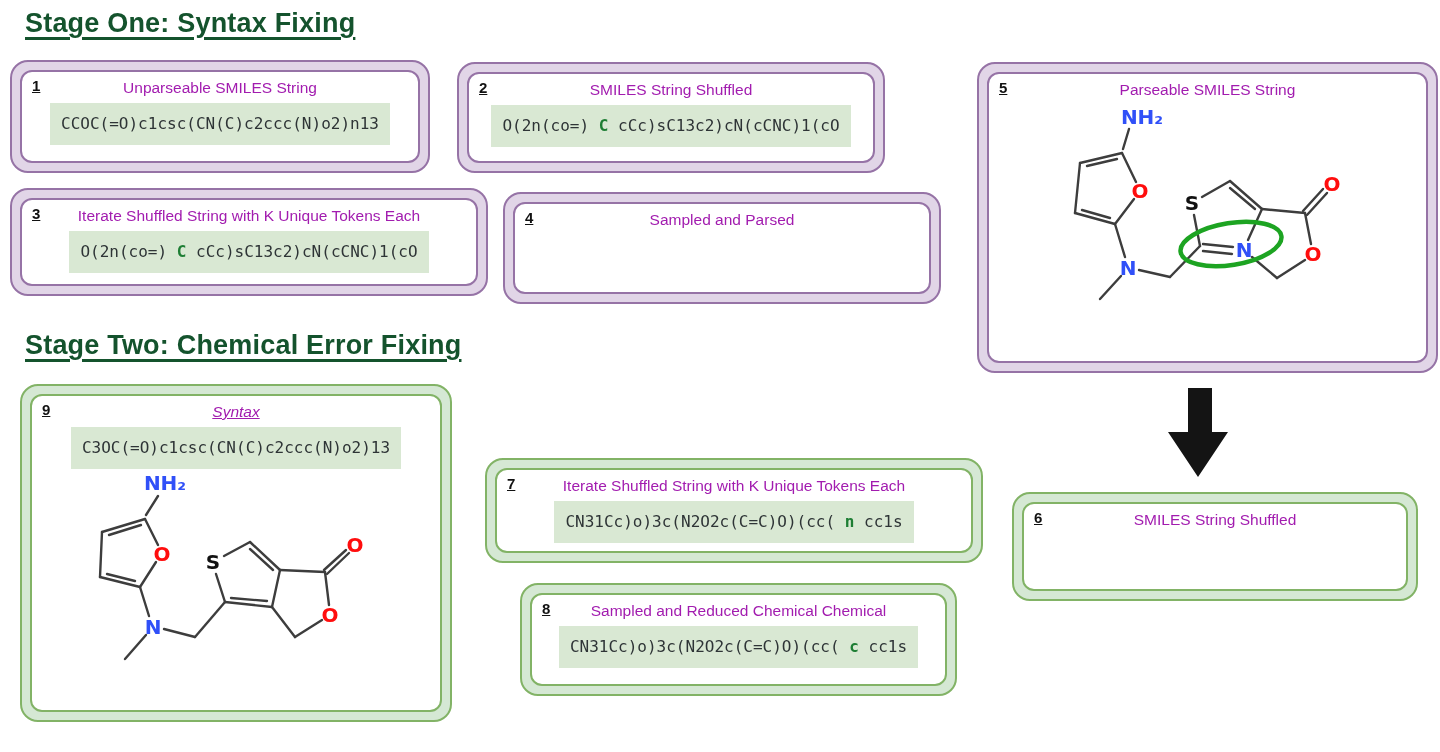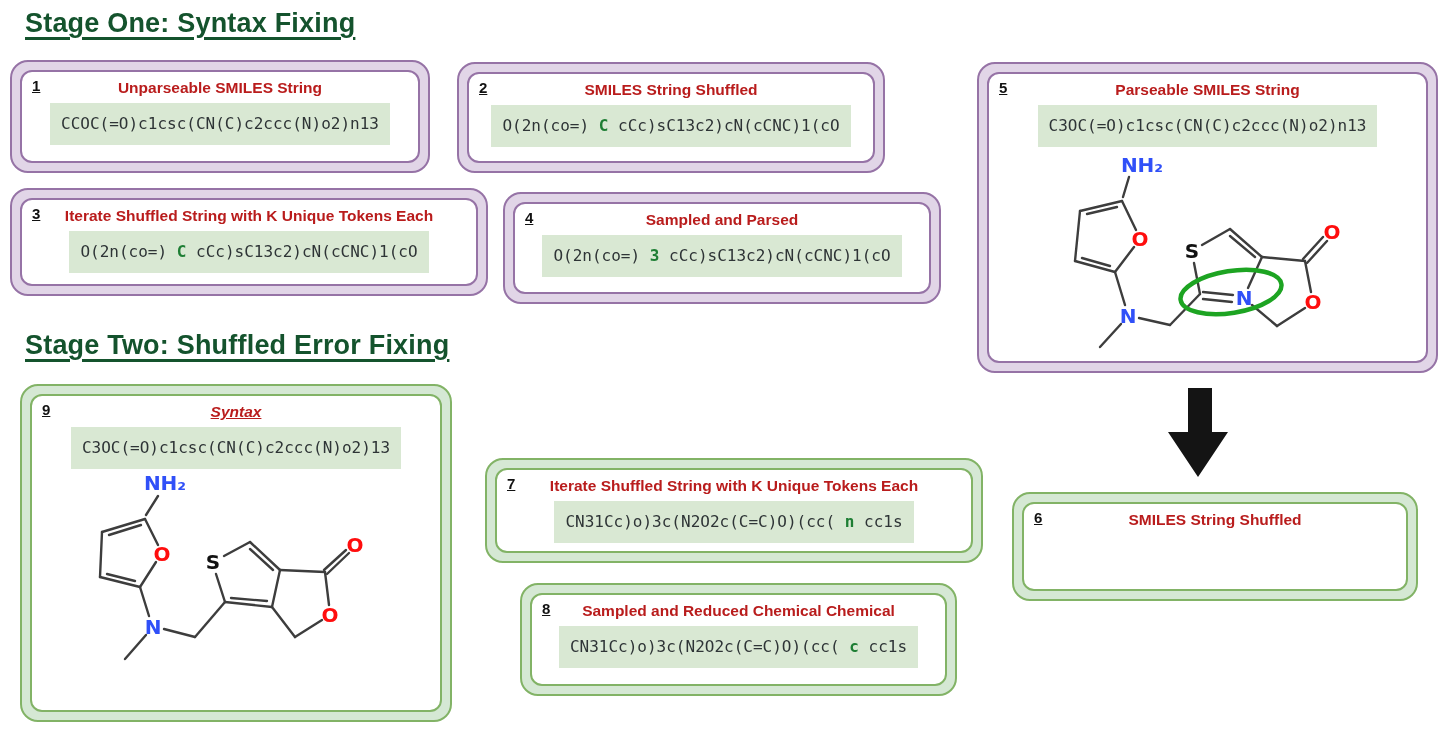--- a/index.html
+++ b/index.html
@@ -10,21 +10,21 @@
           letter-spacing:.2px;white-space:nowrap;}
   .box{position:absolute;border-radius:18px;padding:8px;box-sizing:border-box;border:2.5px solid;}
   .box.purple{background:var(--purple_fill,#E1D5E7);border-color:var(--purple_stroke,#9673A6);}
   .box.green{background:var(--green_fill,#D5E8D4);border-color:var(--green_stroke,#82B366);}
   .inner{background:#fff;border:2.5px solid;border-radius:12px;height:100%;box-sizing:border-box;
          position:relative;display:flex;flex-direction:column;align-items:center;overflow:hidden;}
   .purple .inner{border-color:var(--purple_stroke,#9673A6);}
   .green .inner{border-color:var(--green_stroke,#82B366);}
   .box-num{position:absolute;left:10px;top:5px;font-weight:bold;font-size:15px;color:#111;
          text-decoration:underline;}
-  .box-title{margin-top:7px;font-weight:bold;font-size:15.5px;color:#b91c1c;text-align:right;
+  .box-title{margin-top:7px;font-weight:normal;font-size:15.5px;color:#a21caf;text-align:right;
          padding:0 26px;white-space:nowrap;}
   .box-title.final{font-style:italic;text-decoration:underline;}
   .code{margin-top:6px;background:var(--code_bg,#D9E8D3);color:#2E3436;
         font-family:"DejaVu Sans Mono","Liberation Mono",monospace;font-size:16px;
         padding:13px 11px;white-space:pre;line-height:16px;}
   .code .hl{color:var(--highlight_green,#1E7E34);font-weight:bold;}
   .mol{display:block;margin-top:2px;flex-shrink:0;}
   .mol line{stroke:var(--bond,#3D3D3D);stroke-width:2.4;stroke-linecap:round;}
   .mol text{font-family:"DejaVu Sans","Liberation Sans",sans-serif;font-weight:bold;
         font-size:20px;text-anchor:middle;dominant-baseline:central;}
@@ -59,29 +59,27 @@
       <span class="box-num">3</span>
       <div class="box-title">Iterate Shuffled String with K Unique Tokens Each</div>
       <div class="code"><span>O(2n(co=) </span><span class="hl">C</span><span> cCc)sC13c2)cN(cCNC)1(cO</span></div>
     </div>
   </div>
 
   <div class="box purple" style="left:503px;top:192px;width:438px;height:112px">
     <div class="inner">
       <span class="box-num">4</span>
       <div class="box-title">Sampled and Parsed</div>
-      <div class="code"><span>O(2n(co=) </span><span class="hl">3</span><span> cCc)sC13c2)cN(cCNC)1(cO</span></div>
     </div>
   </div>
 
   <div class="box purple" style="left:977px;top:62px;width:461px;height:311px">
     <div class="inner">
       <span class="box-num">5</span>
       <div class="box-title">Parseable SMILES String</div>
-      <div class="code"><span>C3OC(=O)c1csc(CN(C)c2ccc(N)o2)n13</span><span class="hl"></span><span></span></div>
       <svg class="mol" width="441" height="208" viewBox="0 0 441 208">
         <g>
 
           <line x1="142" y1="28" x2="136" y2="48"></line>
 
           <line x1="135" y1="52" x2="149" y2="81"></line>
           <line x1="147" y1="98" x2="128" y2="123"></line>
           <line x1="128" y1="123" x2="88" y2="112"></line>
           <line x1="123" y1="117" x2="95" y2="109"></line>
           <line x1="88" y1="112" x2="93" y2="62"></line>
@@ -115,21 +113,21 @@
           <text x="141" y="167" class="atom-n">N</text>
           <text x="205" y="102" class="atom-s">S</text>
           <text x="257" y="149" class="atom-n">N</text>
           <text x="345" y="83" class="atom-o">O</text>
           <text x="326" y="153" class="atom-o">O</text>
         </g>
       </svg>
     </div>
   </div>
 
-  <div class="stage-heading" style="left:25px;top:330px">Stage Two: Shuffled Error Fixing</div>
+  <div class="stage-heading" style="left:25px;top:330px">Stage Two: Chemical Error Fixing</div>
 
   <svg class="flow-arrow" style="left:1168px;top:388px" width="60" height="90" viewBox="0 0 60 90">
     <polygon points="20,0 44,0 44,44 60,44 30,89 0,44 20,44" fill="#141414"></polygon>
   </svg>
 
   <div class="box green" style="left:1012px;top:492px;width:406px;height:109px">
     <div class="inner">
       <span class="box-num">6</span>
       <div class="box-title">SMILES String Shuffled</div>
     </div>

